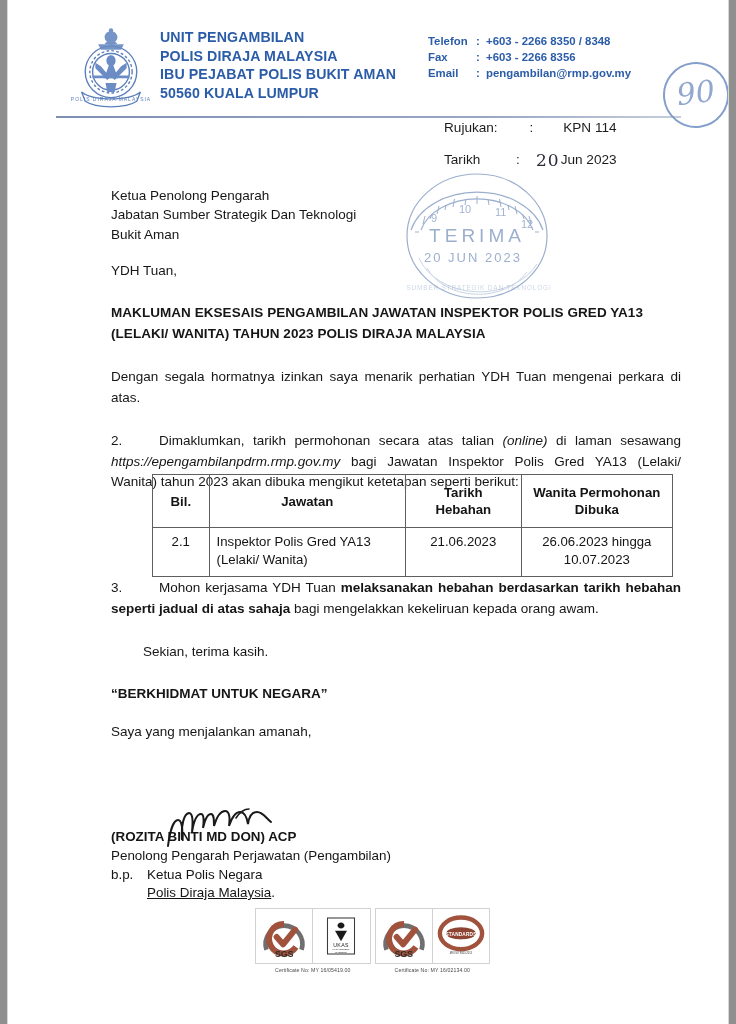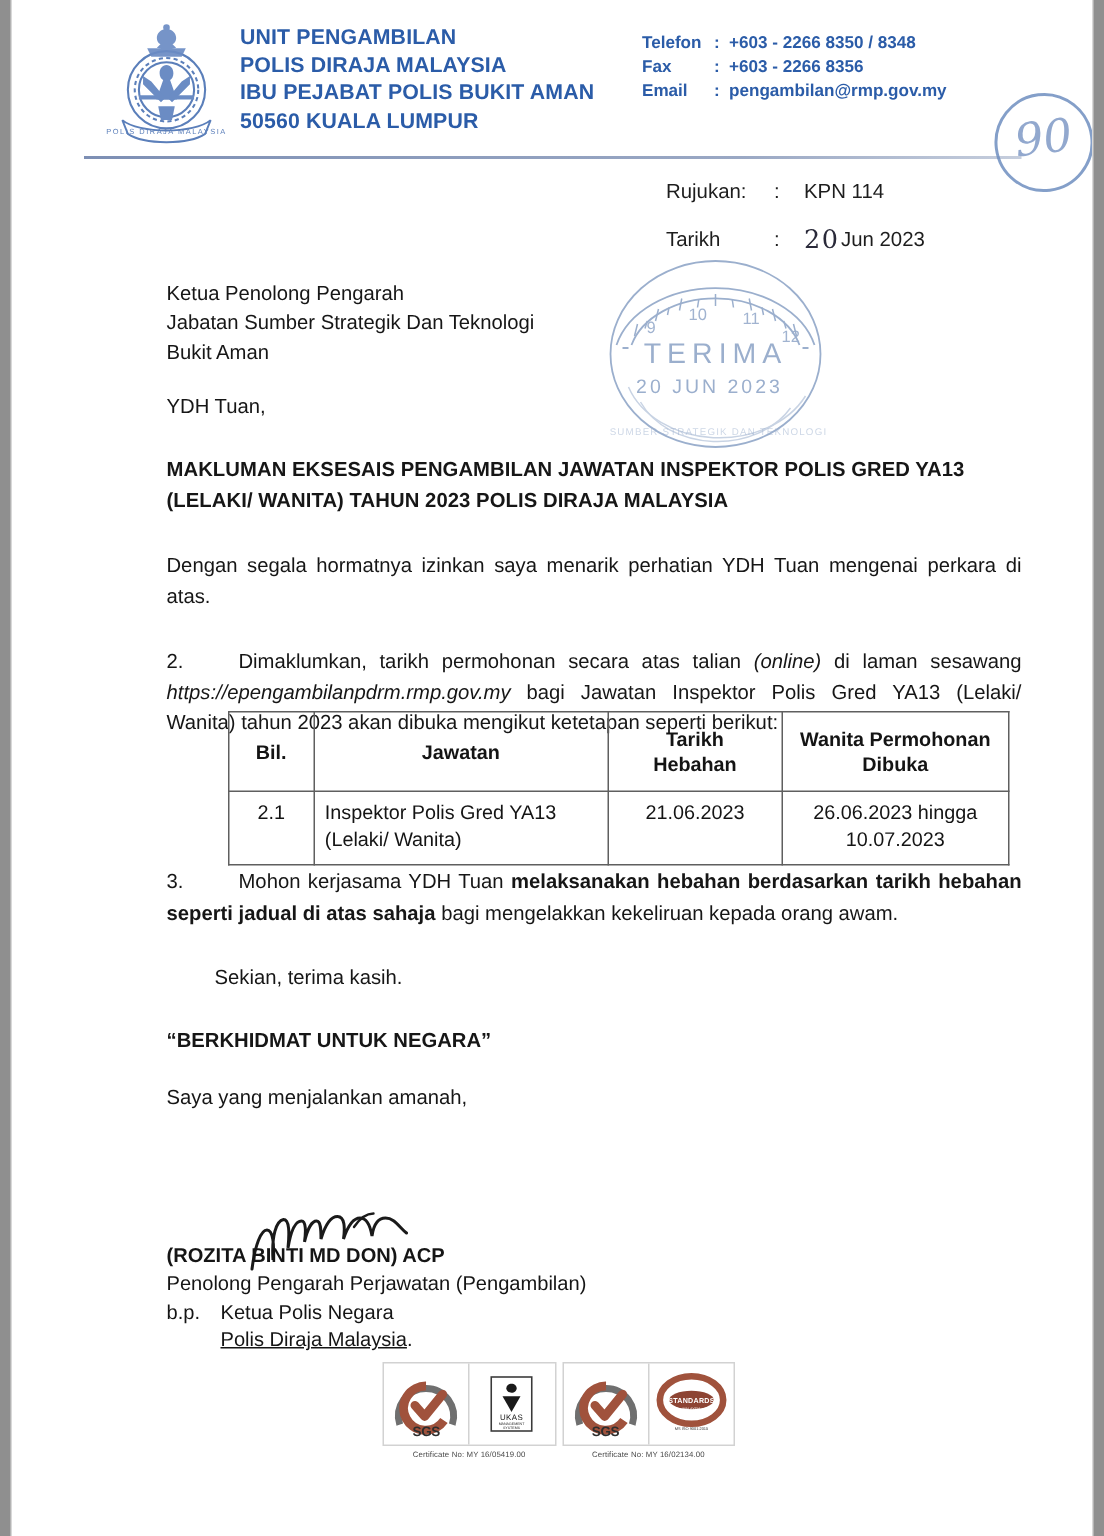--- a/index.html
+++ b/index.html
@@ -20,21 +20,21 @@
     width: 720px;
     height: 1024px;
     background: #ffffff;
     box-shadow: 0 0 0 1px #d8d8d8;
     overflow: hidden;
   }
 
   
   .header {
     position: absolute;
-    left: 0; top: 0; right: 0;
+    left: 0; top: 12px; right: 0;
     height: 108px;
   }
   .crest {
     position: absolute;
     left: 57px;
     top: 12px;
     width: 92px;
     height: 92px;
   }
   .hdr-org {
@@ -91,21 +91,21 @@
 
   
   .refblock {
     position: absolute;
     left: 436px;
     top: 112px;
     font-size: 13.6px;
     color: #1d1d1d;
     line-height: 32px;
   }
-  .refblock .r { display: flex; }
+  .refblock .r { display: flex; justify-content: space-between; }
   .refblock .k { width: 72px; }
   .refblock .c { width: 20px; }
   .hand-date {
     font-family: "DejaVu Serif", serif;
     font-size: 17px;
     color: #2a2a3a;
     letter-spacing: 1px;
     margin-right: 1px;
   }
 

